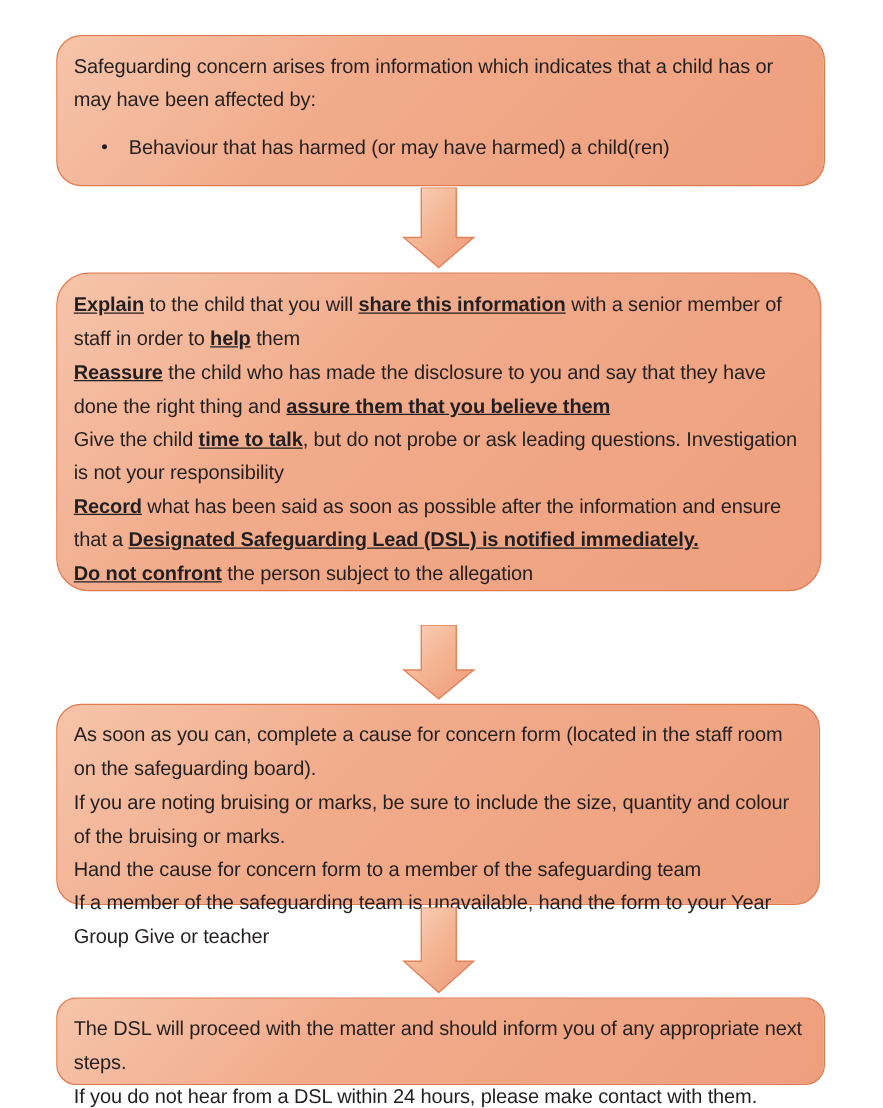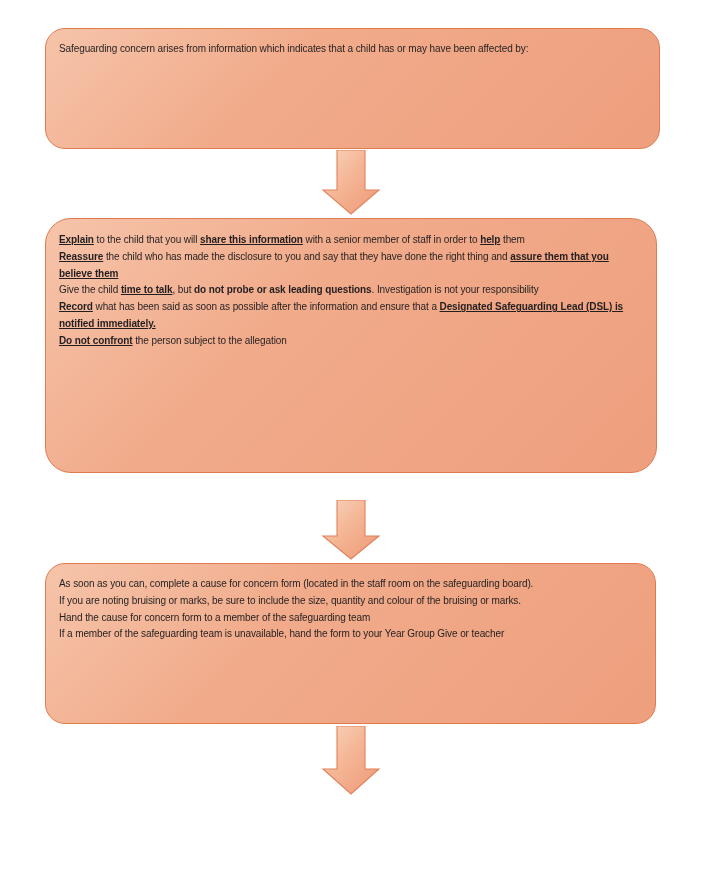--- a/index.html
+++ b/index.html
@@ -21,21 +21,21 @@
     height: 886px;
   }
 
   
   .box {
     position: absolute;
     box-sizing: border-box;
     background: linear-gradient(135deg, #f6c4aa 0%, #f1ab8b 38%, #ee9f7d 100%);
     border: 1.2px solid #e07b4f;
     color: #231f20;
-    font-size: 10px;
+    font-size: 16px;
     line-height: 1.68;
     letter-spacing: -0.1px;
   }
   .box-1 {
     left: 45px;
     top: 28px;
     width: 615px;
     height: 121px;
     border-radius: 20px;
     padding: 12px 18px 8px 13px;
@@ -60,21 +60,21 @@
     left: 45px;
     top: 798px;
     width: 615px;
     height: 70px;
     border-radius: 16px;
     padding: 12px 16px 8px 13px;
   }
 
   .line { margin: 0; }
   em.u  { font-style: normal; font-weight: bold; text-decoration: underline; }
-  em.b  { font-style: normal; font-weight: bold; text-decoration: none; text-align: center; }
+  em.b  { font-style: normal; font-weight: normal; text-decoration: none; text-align: center; }
 
   
   .intro { margin: 0 0 0 0; }
   ul.bullets {
     margin: 11px 0 0 0;
     padding: 0 0 0 44px;
     list-style: none;
   }
   ul.bullets li {
     position: relative;
@@ -101,20 +101,21 @@
   .arrow svg { display: block; width: 100%; height: 100%; }
 </style>
 </head>
 <body>
 
 <div id="flowchart">
 
   <div class="box box-1">
     <p class="intro line">Safeguarding concern arises from information which indicates that a child has or may have been affected by:</p>
     <ul class="bullets">
+      <li>Behaviour that has harmed (or may have harmed) a child(ren)</li>
     </ul>
   </div>
 
   <div class="arrow arrow-1">
     <svg viewBox="0 0 62 66" preserveAspectRatio="none" aria-hidden="true">
       <defs>
         <linearGradient id="agrad1" x1="0" y1="0" x2="1" y2="1">
           <stop offset="0%" stop-color="#f9d5c1"></stop>
           <stop offset="45%" stop-color="#f4b695"></stop>
           <stop offset="100%" stop-color="#ee9876"></stop>
@@ -168,14 +169,18 @@
         <linearGradient id="agrad3" x1="0" y1="0" x2="1" y2="1">
           <stop offset="0%" stop-color="#f9d5c1"></stop>
           <stop offset="45%" stop-color="#f4b695"></stop>
           <stop offset="100%" stop-color="#ee9876"></stop>
         </linearGradient>
       </defs>
       <polygon points="17,0 45,0 45,43 59,43 31,68 3,43 17,43" fill="url(#agrad3)" stroke="#e2825a" stroke-width="1.1"></polygon>
     </svg>
   </div>
 
+  <div class="box box-4">
+    <p class="line">The DSL will proceed with the matter and should inform you of any appropriate next steps.</p>
+    <p class="line">If you do not hear from a DSL within 24 hours, please make contact with them.</p>
+  </div>
 
 </div>
 
 </body></html>

